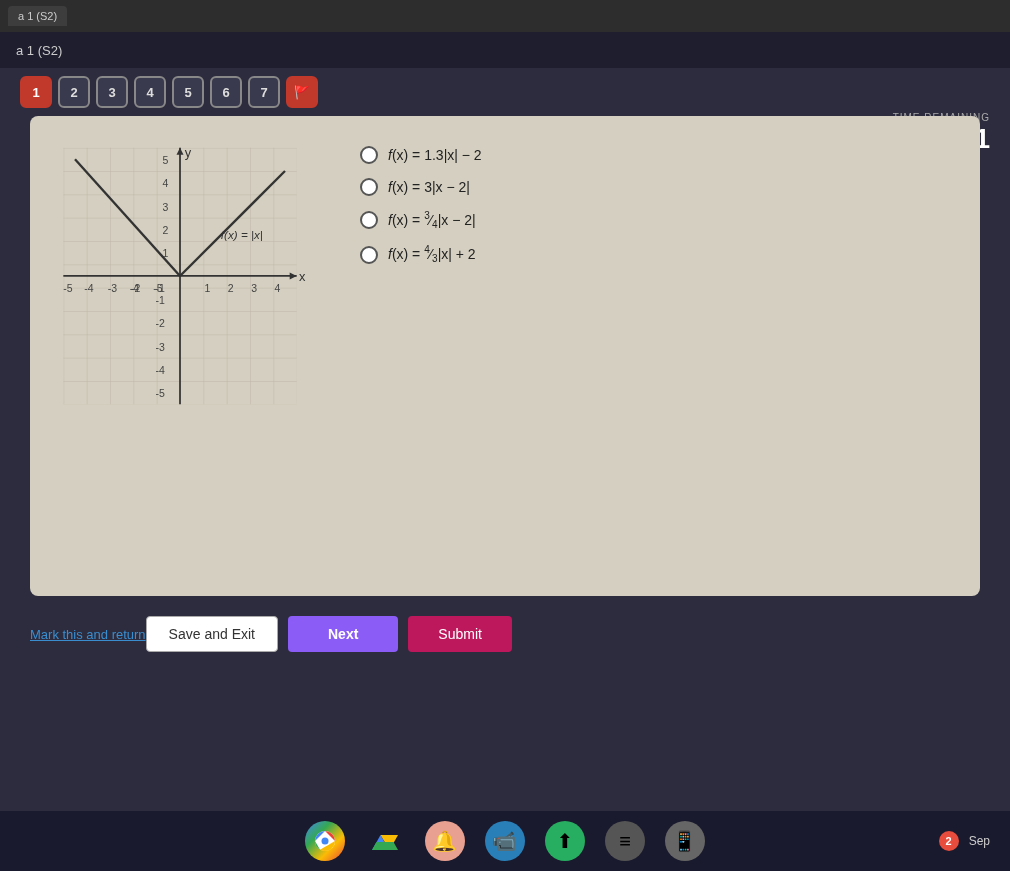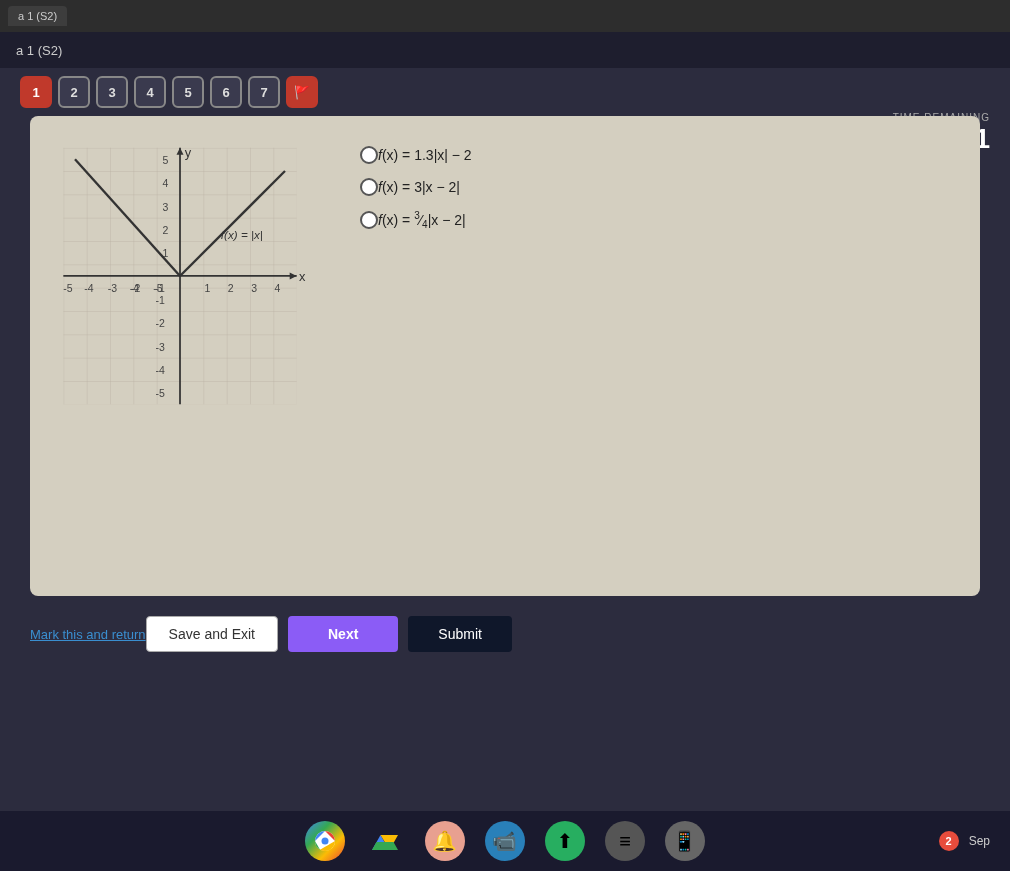--- a/index.html
+++ b/index.html
@@ -165,20 +165,21 @@
 
     .options-list {
       list-style: none;
       display: flex;
       flex-direction: column;
       gap: 14px;
     }
     .option-item {
       display: flex;
       align-items: center;
+      gap: 10px;
       cursor: pointer;
     }
     .option-radio {
       width: 18px;
       height: 18px;
       border-radius: 50%;
       border: 2px solid #555;
       background: white;
       flex-shrink: 0;
       cursor: pointer;
@@ -219,21 +220,21 @@
       background: #8b5cf6;
       border: none;
       color: white;
       padding: 10px 40px;
       border-radius: 4px;
       font-size: 14px;
       font-weight: bold;
       cursor: pointer;
     }
     .btn-submit {
-      background: #0f172a;
+      background: #be185d;
       border: none;
       color: white;
       padding: 10px 30px;
       border-radius: 4px;
       font-size: 14px;
       cursor: pointer;
     }
 
     
     .taskbar {
@@ -410,20 +411,26 @@
             <span class="option-label">
               <em>f</em>(x) = 3|x − 2|
             </span>
           </li>
           <li class="option-item">
             <div class="option-radio"></div>
             <span class="option-label">
               <em>f</em>(x) = <sup>3</sup>⁄<sub>4</sub>|x − 2|
             </span>
           </li>
+          <li class="option-item">
+            <div class="option-radio"></div>
+            <span class="option-label">
+              <em>f</em>(x) = <sup>4</sup>⁄<sub>3</sub>|x| + 2
+            </span>
+          </li>
         </ul>
       </div>
     </div>
   </div>
 
   <div class="quiz-footer">
     <a class="mark-return-link">Mark this and return</a>
     <div class="footer-buttons">
       <button class="btn-save-exit">Save and Exit</button>
       <button class="btn-next">Next</button>

